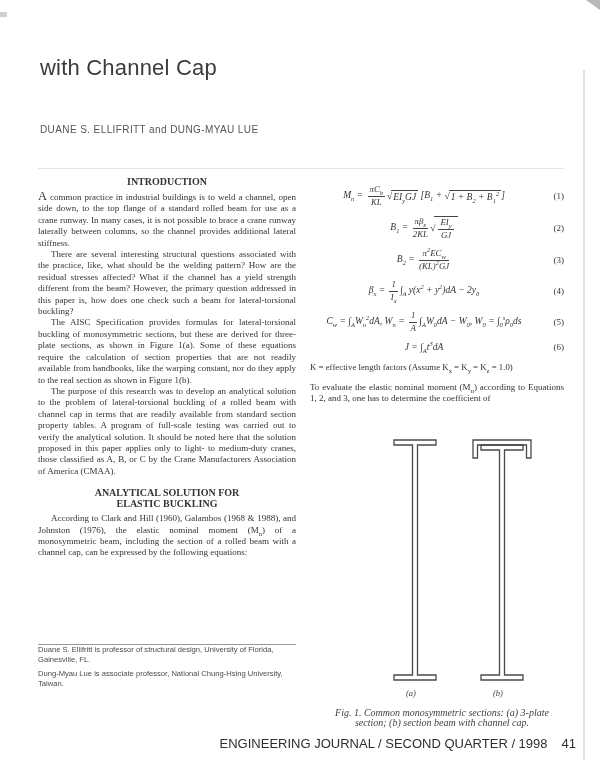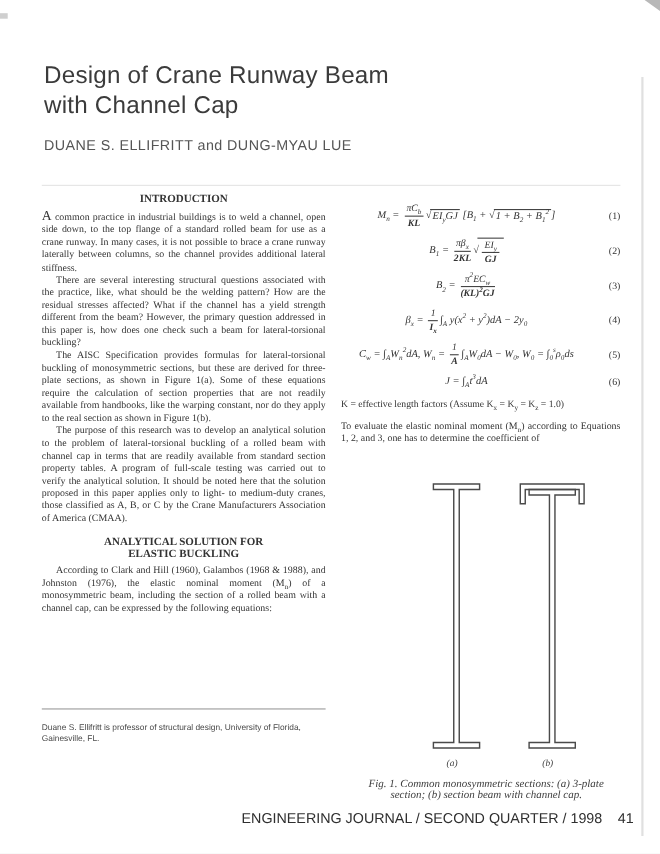--- a/index.html
+++ b/index.html
@@ -14,52 +14,52 @@
   .artifact-tr{position:absolute;top:0;right:0;width:0;height:0;
     border-left:14px solid transparent;border-top:10px solid #b8b8b8;}
   .artifact-tl{position:absolute;top:12px;left:0;width:7px;height:5px;background:#cfcfcf;}
   .edge-streak{position:absolute;left:583px;top:70px;width:2px;height:690px;background:#e0e0e0;}
 
   
   .title{position:absolute;left:40px;top:54px;
     font-family:"Liberation Sans", sans-serif;font-size:22px;line-height:28px;
     color:#3b3b3b;font-weight:500;letter-spacing:.2px;}
   .authors{position:absolute;left:40px;top:124px;
-    font-family:"Liberation Sans", sans-serif;font-size:13px;color:#555;letter-spacing:.4px;}
+    font-family:"Liberation Sans", sans-serif;font-size:10px;color:#555;letter-spacing:.4px;}
   .top-rule{position:absolute;left:38px;top:168px;width:526px;border-top:1px solid #e4e4e4;}
 
   
   .col-left{position:absolute;left:38px;top:176px;width:258px;height:464px;overflow:hidden;}
   .col-right{position:absolute;left:310px;top:176px;width:254px;}
 
   .sec-heading{text-align:center;font-weight:bold;font-size:10px;line-height:11px;margin:0 0 4px 0;}
   .sec-heading.second{margin-top:10px;margin-bottom:0;}
   .sec-heading.second2{margin-top:0;margin-bottom:4px;}
   .body-p{font-size:9px;line-height:11.4px;text-align:justify;margin:0;text-indent:13px;}
   .body-p.noindent{text-indent:0;}
   .body-p.first::first-letter{font-size:12.5px;}
 
   
   .eqrow{display:flex;align-items:center;margin:9px 0;}
   .eq-math{flex:1;text-align:center;font-size:9.5px;font-style:italic;color:#333;}
   .eq-num{font-style:normal;font-size:9px;width:26px;text-align:right;color:#333;}
   .where{font-size:9px;margin:6px 0 0 2px;}
   .frac{display:inline-flex;flex-direction:column;vertical-align:middle;text-align:center;margin:0 2px;line-height:9.5px;font-size:8.8px;}
   .fnum{border-bottom:1px solid #444;padding:0 2px 1px;}
-  .fden{padding-top:1px;font-weight:bold;}
+  .fden{padding-top:1px;}
   .sqrt{display:inline-flex;align-items:center;vertical-align:middle;}
   .rsign{font-style:normal;margin-right:-1px;}
   .rad{border-top:1px solid #444;padding:1px 2px 0;}
   sub,sup{font-size:6.5px;line-height:0;}
   .k-note{font-size:8.8px;margin-top:10px;font-style:normal;}
   .closing{font-size:9px;line-height:11.4px;text-align:justify;margin-top:10px;text-indent:0;}
 
   
   .footnote{position:absolute;left:38px;top:644px;width:258px;
-    border-top:1px solid #9a9a9a;padding-top:12px;
+    border-top:1px solid #9a9a9a;padding-top:0;
     font-family:"Liberation Sans", sans-serif;font-size:7.6px;line-height:9.6px;color:#4a4a4a;}
   .footnote p{margin:0 0 5px 0;}
 
   
   .figure{position:absolute;left:310px;top:438px;width:254px;height:268px;}
   .figure svg{display:block;}
   .fig-label{position:absolute;top:250px;font-size:8.5px;font-style:italic;color:#3c3c3c;}
   .fig-label.a{left:96px;}
   .fig-label.b{left:183px;}
   .fig-caption{position:absolute;left:330px;top:708px;width:224px;text-align:center;
@@ -73,21 +73,20 @@
 </head>
 <body>
 
 <div class="page">
 
   <div class="artifact-tr"></div>
   <div class="artifact-tl"></div>
   <div class="edge-streak"></div>
 
   <div class="title">
-    <div>Design of Crane Runway Beam</div>
     <div>with Channel Cap</div>
   </div>
 
   <div class="authors">DUANE S. ELLIFRITT and DUNG-MYAU LUE</div>
 
   <div class="top-rule"></div>
 
   <div class="col-left">
     <p class="sec-heading">INTRODUCTION</p>
     <p class="body-p noindent first">A common practice in industrial buildings is to weld a channel, open side down, to the top flange of a standard rolled beam for use as a crane runway. In many cases, it is not possible to brace a crane runway laterally between columns, so the channel provides additional lateral stiffness.</p>
@@ -168,19 +167,20 @@
     <span class="fig-label b">(b)</span>
   </div>
 
   <div class="fig-caption">
     <div>Fig. 1. Common monosymmetric sections: (a) 3-plate</div>
     <div>section; (b) section beam with channel cap.</div>
   </div>
 
   <div class="footnote">
     <p>Duane S. Ellifritt is professor of structural design, University of Florida, Gainesville, FL.</p>
+    <p>Dung-Myau Lue is associate professor, National Chung-Hsing University, Taiwan.</p>
   </div>
 
   <div class="footer">
     <span>ENGINEERING JOURNAL / SECOND QUARTER / 1998</span><span class="pageno">41</span>
   </div>
 
 </div>
 
 </body></html>

